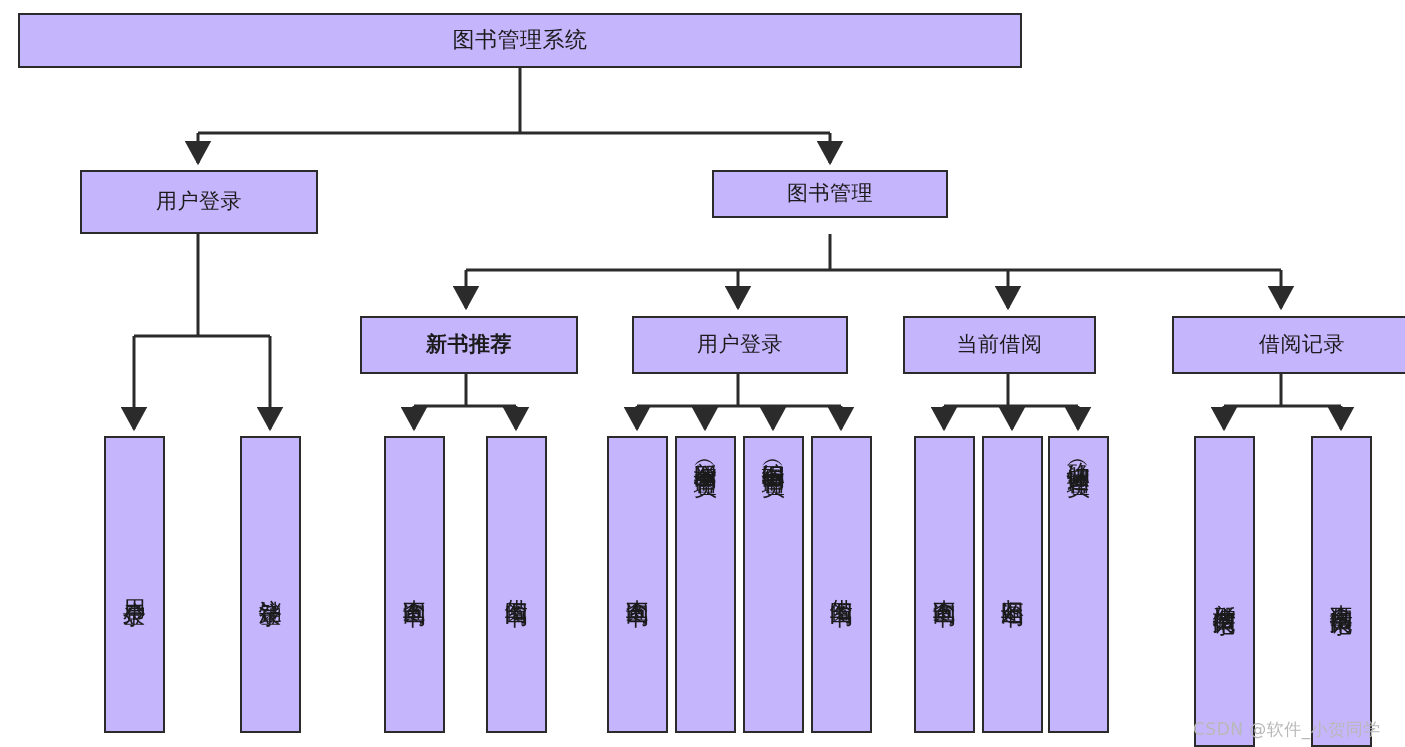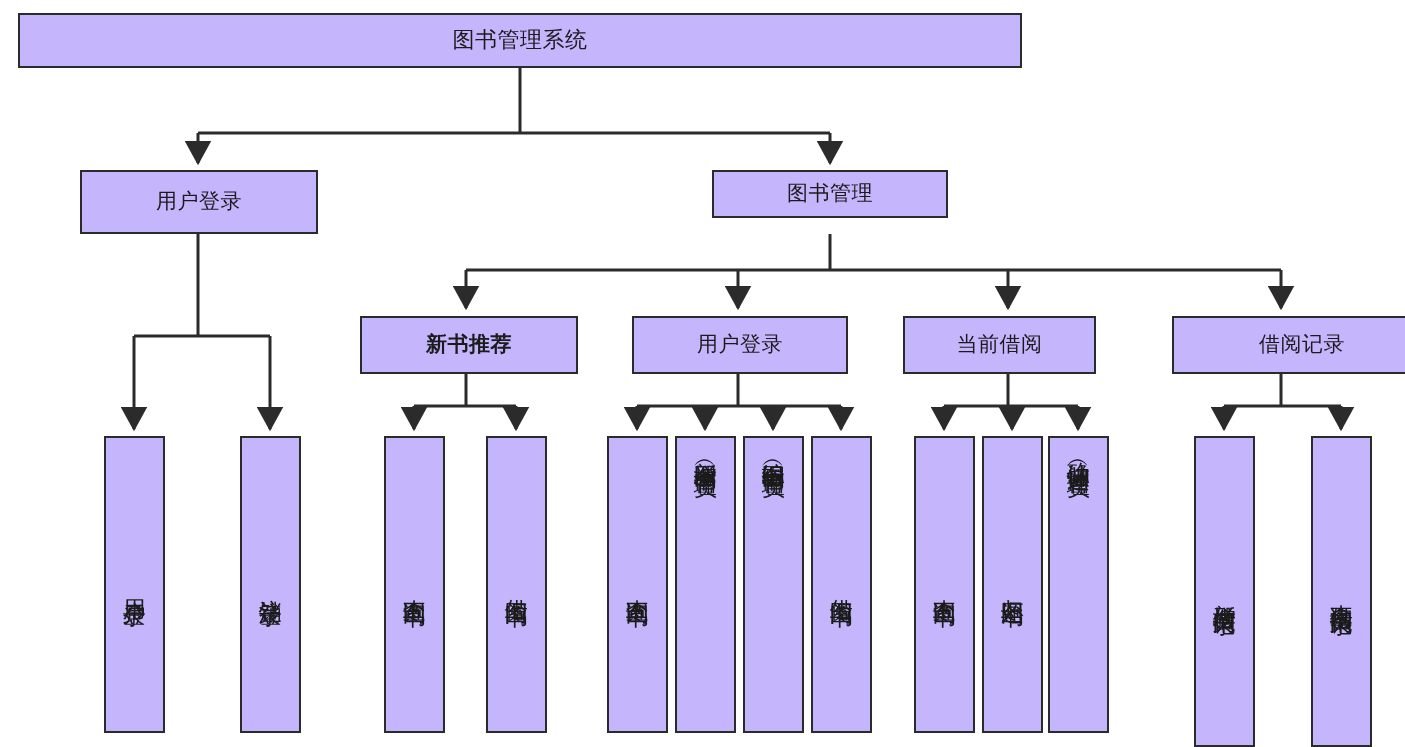--- a/index.html
+++ b/index.html
@@ -195,14 +195,15 @@
     <span class="label">确认归还（管理员）</span>
   </div>
 
   <div class="node vert mid" style="left:1194px; top:436px; width:61px; height:311px;">
     <span class="label">新增借阅记录</span>
   </div>
   <div class="node vert mid" style="left:1311px; top:436px; width:61px; height:311px;">
     <span class="label">查询借阅记录</span>
   </div>
 
+  <div class="watermark" style="left:1193px; top:718px;">CSDN @软件_小贺同学</div>
 
 </div>
 
 </body></html>

